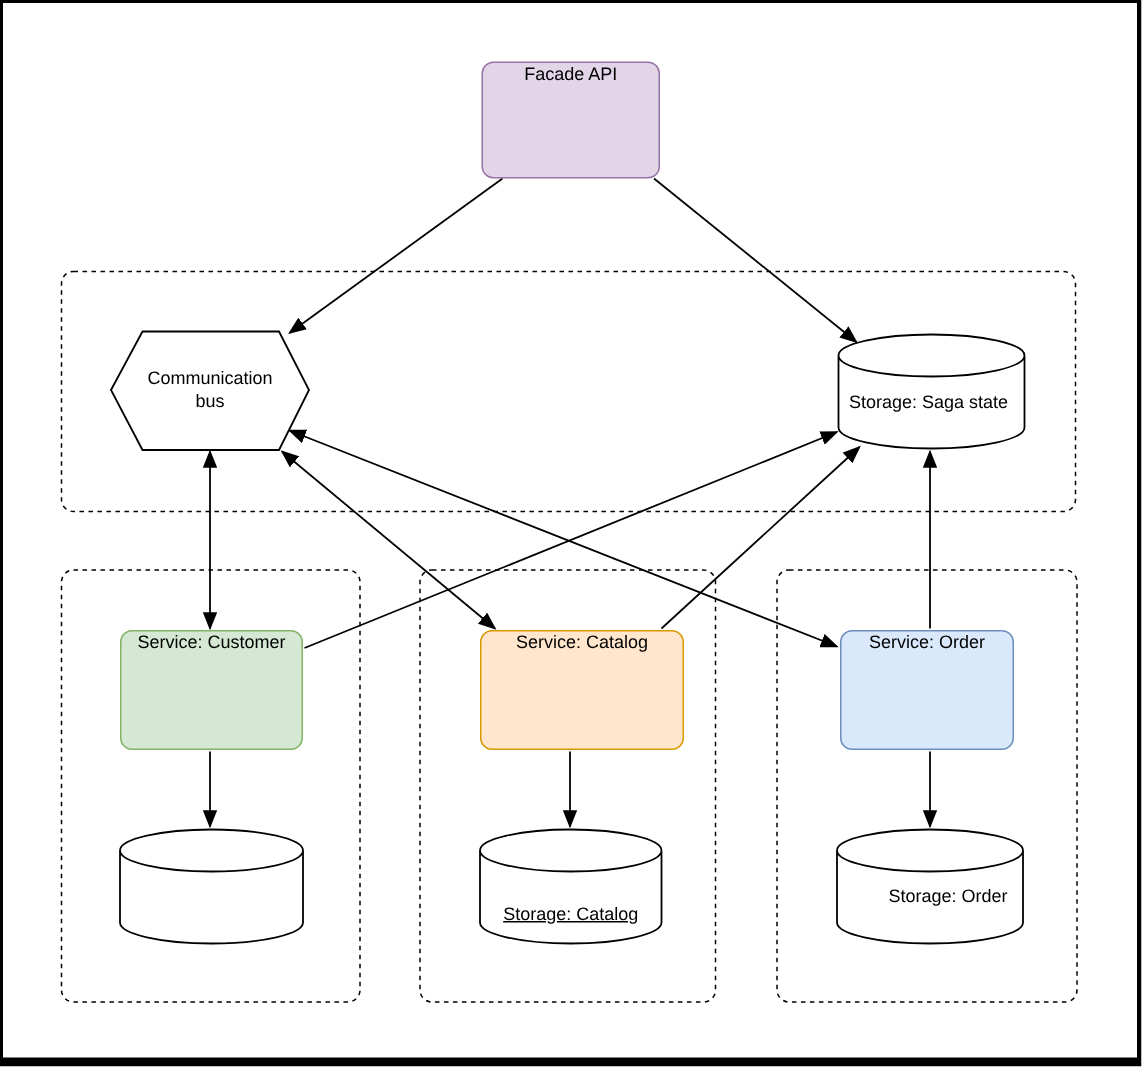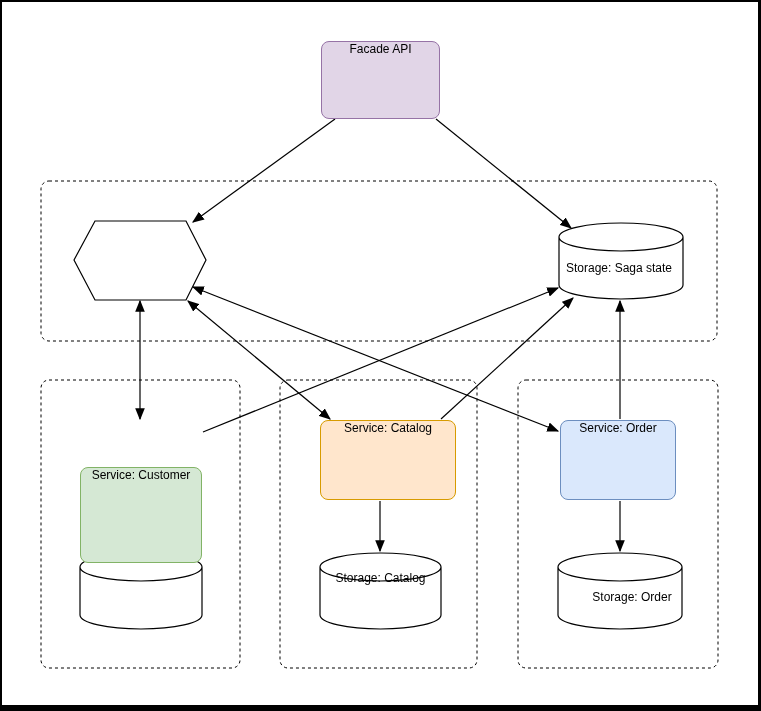--- a/index.html
+++ b/index.html
@@ -45,43 +45,43 @@
     display: flex;
     align-items: flex-start;
     justify-content: center;
     text-align: center;
     font-size: 12px;
     color: #000000;
     line-height: 1.25;
   }
   .node-facade   { left: 321px; top: 41px;  width: 119px; height: 78px;
                    background: var(--facade_api-fill,#e1d5e7);  border-color: var(--facade_api-stroke,#9673a6); }
-  .node-svc-cust { left: 80px;  top: 420px; width: 122px; height: 96px;
-                   background: var(--service_customer-fill,#d5e8d4); border-color: var(--service_customer-stroke,#82b366); margin-top: 47px; }
+  .node-svc-cust { left: 80px;  top: 420px; width: 122px; height: 80px;
+                   background: var(--service_customer-fill,#d5e8d4); border-color: var(--service_customer-stroke,#82b366); }
   .node-svc-cat  { left: 320px; top: 420px; width: 136px; height: 80px;
                    background: var(--service_catalog-fill,#ffe6cc); border-color: var(--service_catalog-stroke,#d79b00); }
   .node-svc-ord  { left: 560px; top: 420px; width: 116px; height: 80px;
                    background: var(--service_order-fill,#dae8fc); border-color: var(--service_order-stroke,#6c8ebf); }
 
   
   .shape-label {
     position: absolute;
     display: flex;
     align-items: center;
     justify-content: center;
     text-align: center;
     font-size: 12px;
     color: #000000;
     line-height: 1.25;
     pointer-events: none;
   }
   .label-bus     { left: 80px;  top: 220px; width: 120px; height: 80px; padding: 0 10px; box-sizing: border-box; }
   .label-saga    { left: 559px; top: 240px; width: 120px; height: 56px; }
   .label-st-cust { left: 80px;  top: 567px; width: 122px; height: 60px; }
-  .label-st-cat  { left: 320px; top: 548px; width: 121px; height: 60px; }
+  .label-st-cat  { left: 320px; top: 579px; width: 121px; height: 60px; text-decoration: underline; }
   .label-st-ord  { left: 558px; top: 567px; width: 148px; height: 60px; }
 </style>
 </head>
 <body>
 
 <div class="canvas">
 
   <svg class="layer" viewBox="0 0 761 711">
     <defs>
       <marker id="arrow" viewBox="0 0 10 8" refX="9" refY="4" markerWidth="10" markerHeight="8" orient="auto-start-reverse">
@@ -122,18 +122,19 @@
     <div class="node-box node-svc-cust">
       <span>Service: Customer</span>
     </div>
     <div class="node-box node-svc-cat">
       <span>Service: Catalog</span>
     </div>
     <div class="node-box node-svc-ord">
       <span>Service: Order</span>
     </div>
 
+    <div class="shape-label label-bus">Communication bus</div>
     <div class="shape-label label-saga">Storage: Saga state</div>
     <div class="shape-label label-st-cat">Storage: Catalog</div>
     <div class="shape-label label-st-ord">Storage: Order</div>
   </div>
 
 </div>
 
 </body></html>

